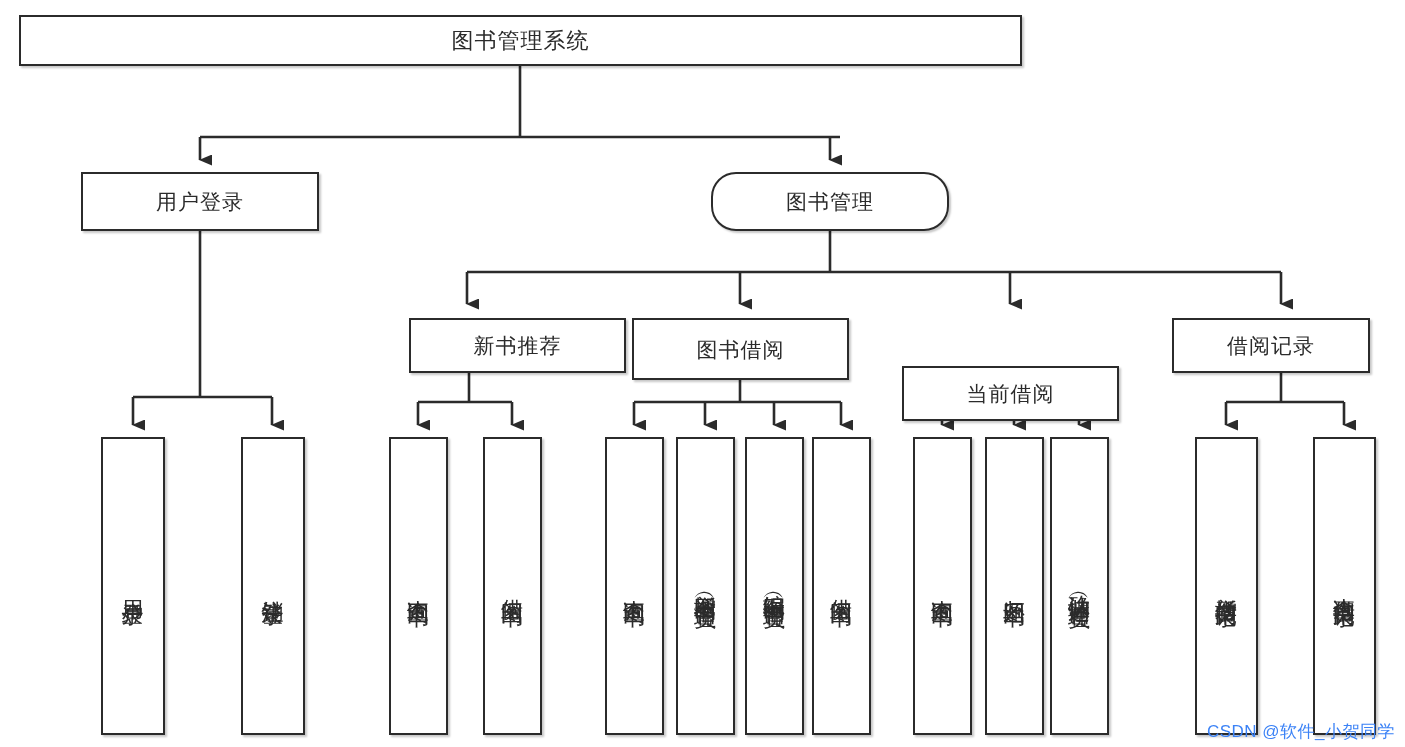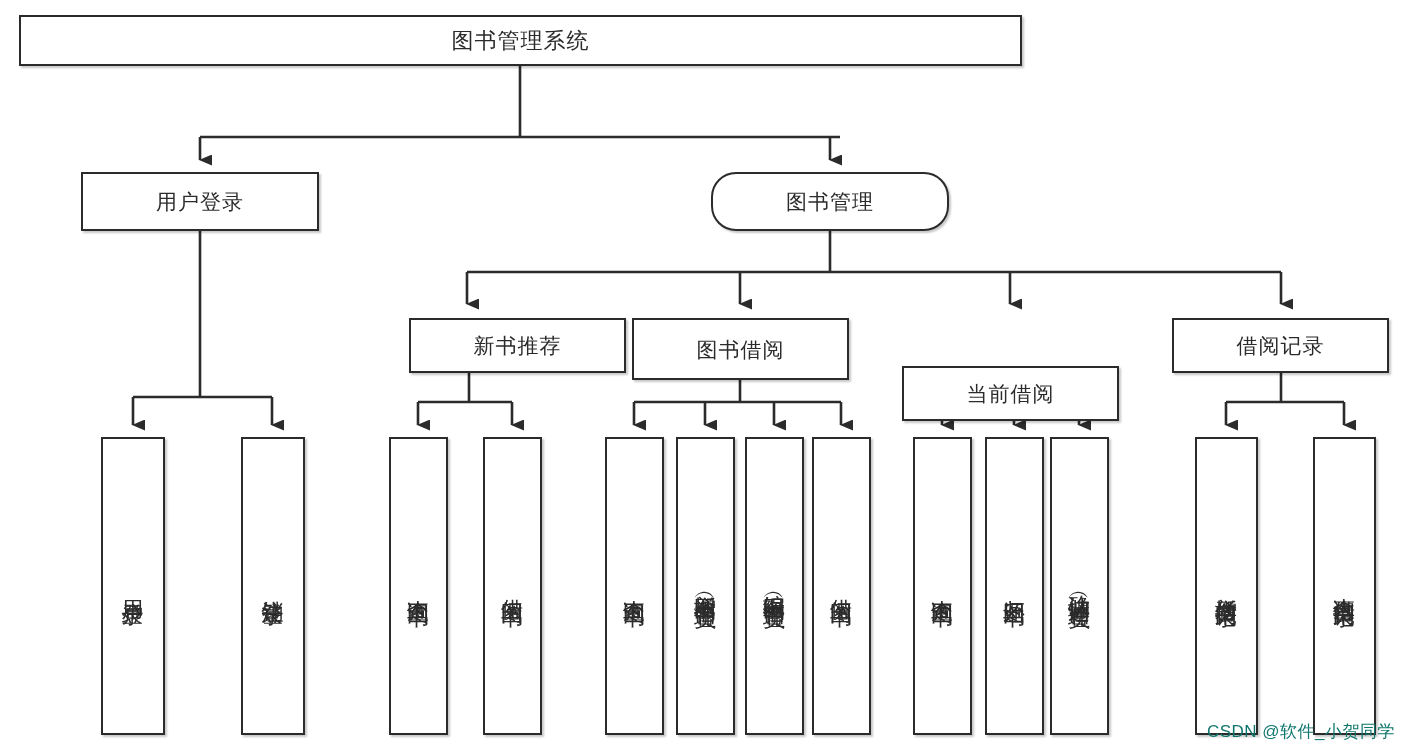--- a/index.html
+++ b/index.html
@@ -42,21 +42,21 @@
     font-size:22px;
     line-height:1.42;
     letter-spacing:2px;
     white-space:pre;
     max-height:100%;
   }
   .watermark{
     position:absolute;
     right:10px;bottom:4px;
     font-size:17px;
-    color:#0f766e;
+    color:#3b82f6;
     letter-spacing:.5px;
     white-space:nowrap;
     pointer-events:none;
   }
 </style>
 </head>
 <body>
 
 <div id="stage">
 
@@ -123,21 +123,21 @@
 
   <div class="node h" style="left:361px;top:318px;width:217px;height:55px;margin-left:48px;">
     <span class="label">新书推荐</span>
   </div>
   <div class="node h" style="left:632px;top:318px;width:217px;height:62px;">
     <span class="label">图书借阅</span>
   </div>
   <div class="node h" style="left:902px;top:318px;width:217px;height:55px;margin-top:48px;">
     <span class="label">当前借阅</span>
   </div>
-  <div class="node h" style="left:1172px;top:318px;width:217px;height:55px;">
+  <div class="node h" style="left:1172px;top:318px;width:198px;height:55px;">
     <span class="label">借阅记录</span>
   </div>
 
   <div class="node v" style="left:101px;top:437px;width:64px;height:298px;">
     <span class="label">用户登录</span>
   </div>
   <div class="node v" style="left:241px;top:437px;width:64px;height:298px;">
     <span class="label">注销登录</span>
   </div>
 

